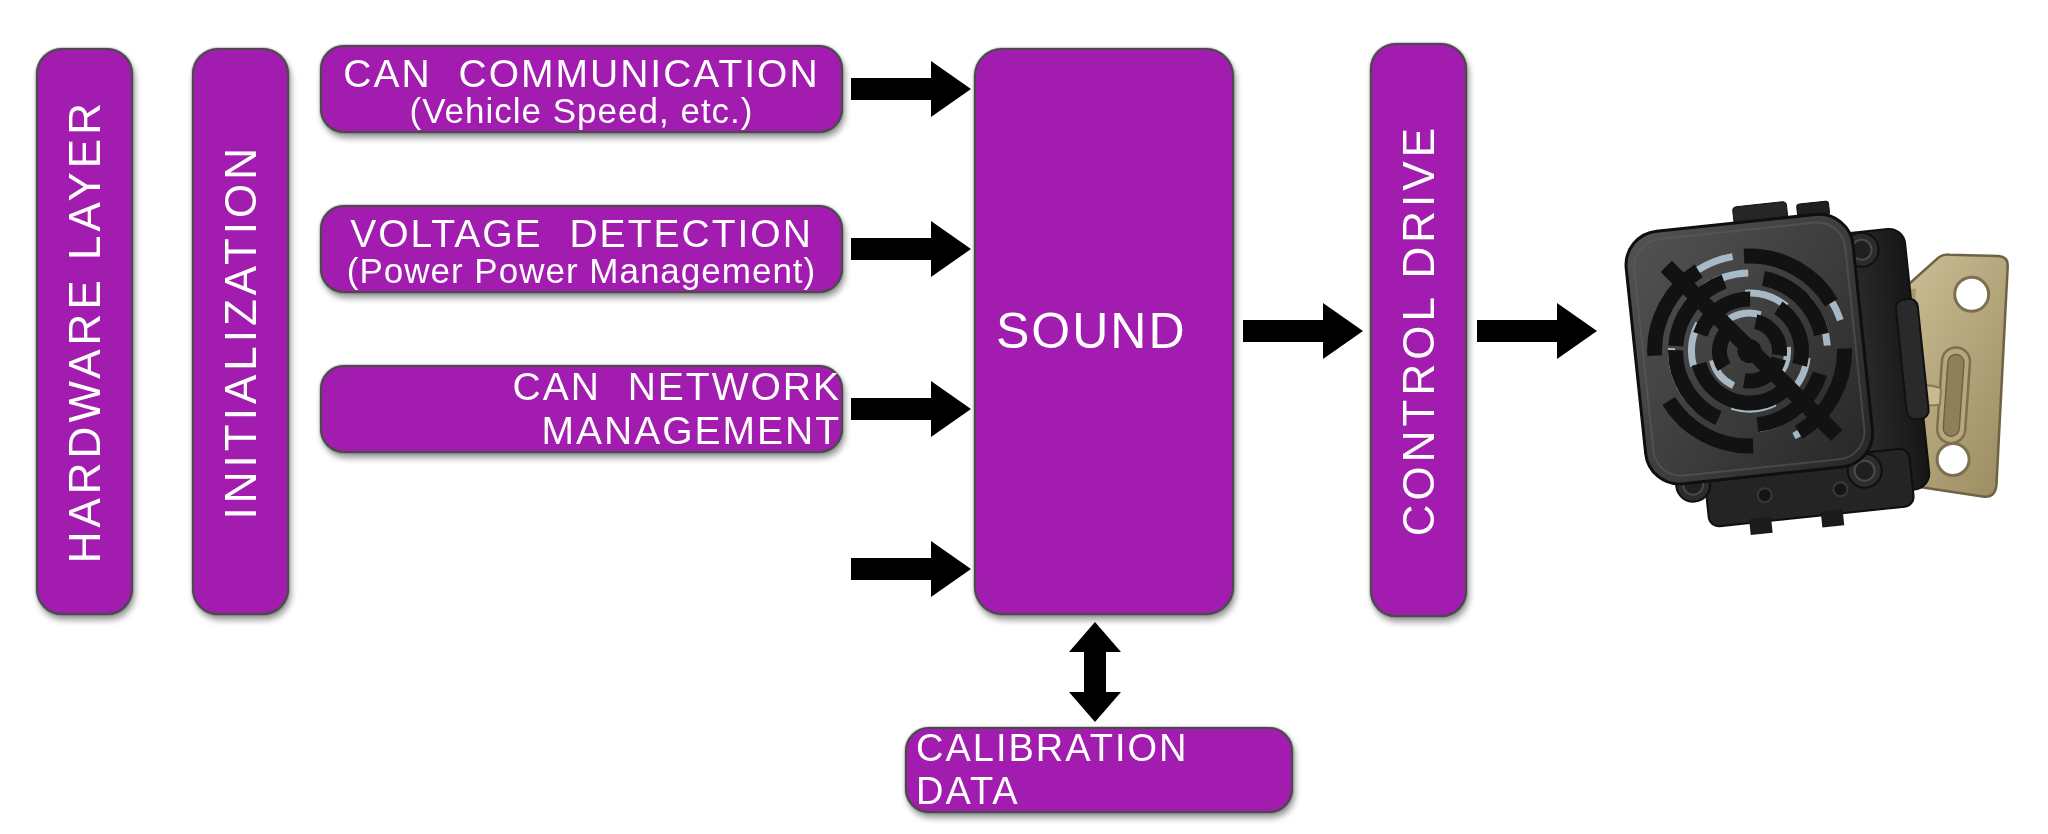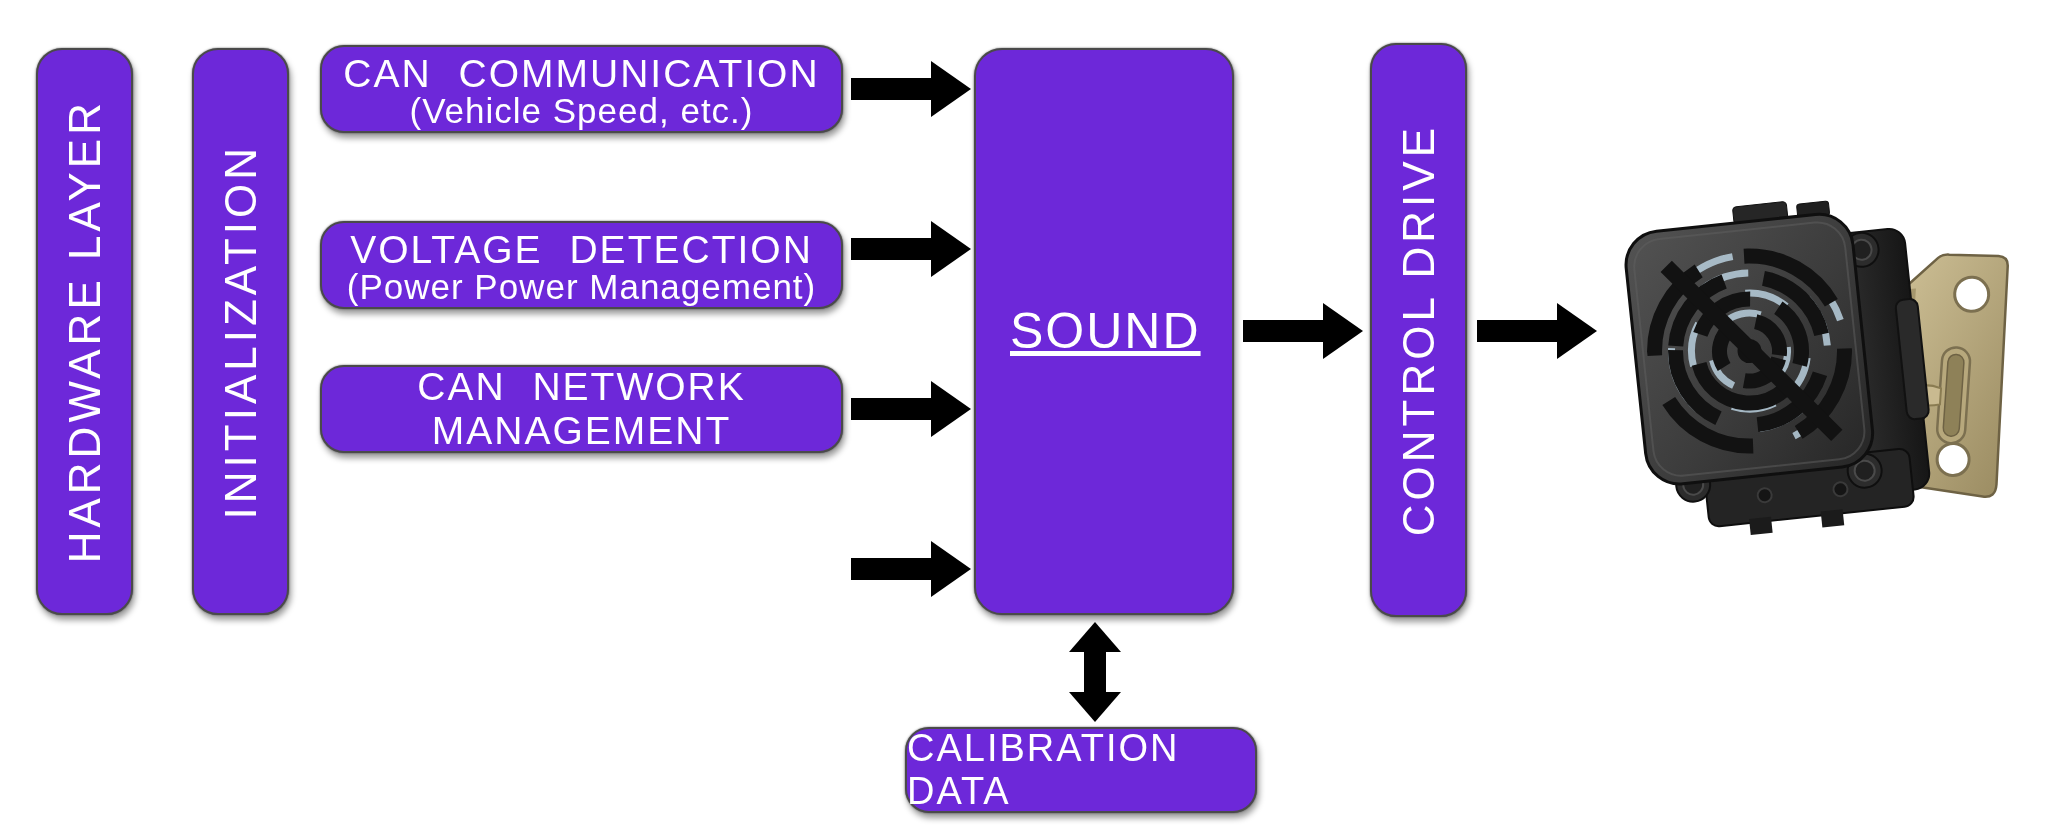--- a/index.html
+++ b/index.html
@@ -1,35 +1,35 @@
 <!DOCTYPE html>
 <html><head>
 <meta charset="utf-8">
 <style>
   html,body{margin:0;padding:0;background:#ffffff;}
   .stage{
     position:relative;width:2048px;height:834px;background:#ffffff;
     font-family:"Liberation Sans", sans-serif;overflow:hidden;
   }
   .blk{
-    position:absolute;background:#6d28d9;color:#fff;
+    position:absolute;background:#a21caf;color:#fff;
     border:2px solid #4a4a4a;border-radius:24px;box-sizing:border-box;
     box-shadow:2px 5px 6px rgba(0,0,0,.40), 0 0 2px rgba(90,90,90,.9);
     display:flex;align-items:center;justify-content:center;
   }
   .vbar{border-radius:26px;}
   .vtext{
     writing-mode:vertical-rl;transform:rotate(180deg);
     white-space:nowrap;font-size:44px;letter-spacing:4px;font-weight:400;
   }
   .module{left:320px;width:523px;height:88px;flex-direction:column;text-align:center;}
   .mod-title{font-size:39px;letter-spacing:2px;word-spacing:14px;line-height:44px;}
   .mod-sub{font-size:35px;letter-spacing:1px;line-height:30px;}
   .logic{flex-direction:column;align-items:flex-start;justify-content:center;
-         padding-left:34px;border-radius:28px;text-decoration:underline;}
+         padding-left:20px;border-radius:28px;}
   .logic-line{font-size:50px;letter-spacing:2px;line-height:87px;}
   .calib{font-size:38px;letter-spacing:2px;word-spacing:6px;}
   
   .shaft-h{position:absolute;height:22px;width:80px;background:#000;}
   .head-r{position:absolute;width:0;height:0;
           border-top:28px solid transparent;border-bottom:28px solid transparent;
           border-left:40px solid #000;}
   .shaft-v{position:absolute;width:22px;background:#000;}
   .head-u{position:absolute;width:0;height:0;
           border-left:26px solid transparent;border-right:26px solid transparent;
@@ -50,26 +50,26 @@
 
   <div class="blk vbar" style="left:192px;top:48px;width:97px;height:567px;">
     <span class="vtext">INITIALIZATION</span>
   </div>
 
   <div class="blk module" style="top:45px;">
     <div class="mod-title">CAN COMMUNICATION</div>
     <div class="mod-sub">(Vehicle Speed, etc.)</div>
   </div>
 
-  <div class="blk module" style="top:205px;margin-top:16px;">
+  <div class="blk module" style="top:205px;">
     <div class="mod-title">VOLTAGE DETECTION</div>
     <div class="mod-sub">(Power Power Management)</div>
   </div>
 
-  <div class="blk module" style="top:365px;">
+  <div class="blk module" style="top:365px;align-items:flex-end;">
     <div class="mod-title">CAN NETWORK</div>
     <div class="mod-title">MANAGEMENT</div>
   </div>
 
 
   <div>
     <div class="shaft-h" style="left:851px;top:78px;"></div>
     <div class="head-r" style="left:931px;top:61px;"></div>
   </div>
   <div>
@@ -102,21 +102,21 @@
     <div class="shaft-h" style="left:1477px;top:320px;"></div>
     <div class="head-r" style="left:1557px;top:303px;"></div>
   </div>
 
   <div>
     <div class="head-u" style="left:1069px;top:622px;"></div>
     <div class="shaft-v" style="left:1084px;top:650px;height:44px;"></div>
     <div class="head-d" style="left:1069px;top:692px;"></div>
   </div>
 
-  <div class="blk calib" style="left:905px;top:727px;width:352px;height:86px;">
+  <div class="blk calib" style="left:905px;top:727px;width:388px;height:86px;padding-left:9px;">
     <span>CALIBRATION DATA</span>
   </div>
 
   <svg class="speaker" viewBox="0 0 420 375">
     <defs>
       <linearGradient id="gFace" x1="0" y1="0" x2="1" y2="1">
         <stop offset="0" stop-color="#535353"></stop>
         <stop offset="0.55" stop-color="#3c3c3c"></stop>
         <stop offset="1" stop-color="#262626"></stop>
       </linearGradient>

